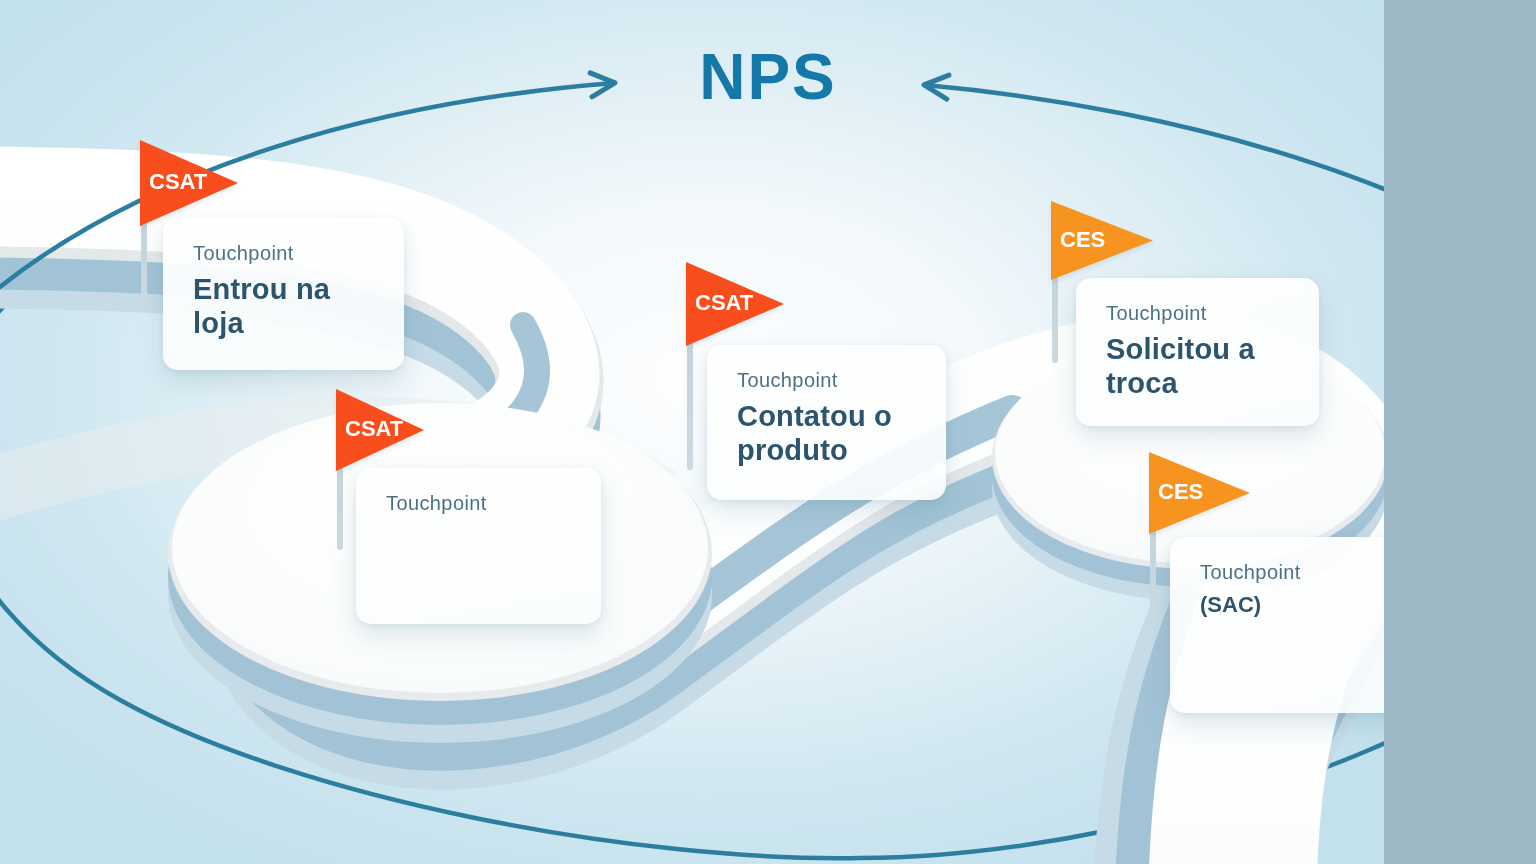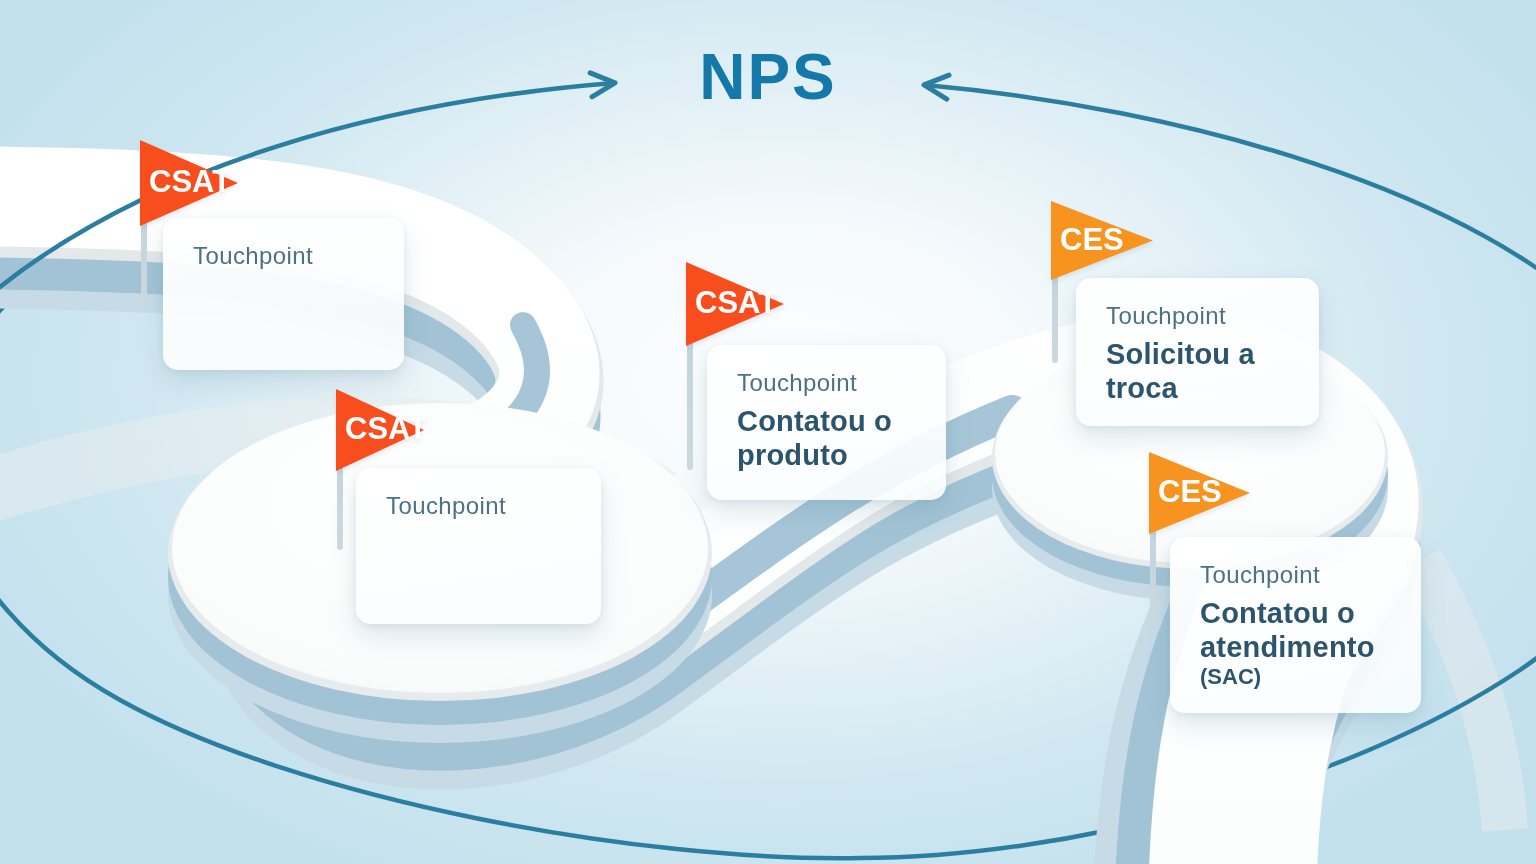--- a/index.html
+++ b/index.html
@@ -1,17 +1,17 @@
 <!DOCTYPE html>
 <html style="--nps_blue: #1478a9; --csat_color: #f84d1d; --ces_color: #f79420; --loop_line: #2c7ea1; --label_color: #4c7185; --title_color: #2c556d; --road_side: #a2c3d5; --road_side_light: #c6dbe6;"><head>
 <meta charset="utf-8">
 <style>
   html,body{margin:0;padding:0;background:#9db9c6;}
   #stage{
-    position:relative;width:1536px;height:864px;overflow:hidden;
+    position:relative;width:1384px;height:864px;overflow:hidden;
     font-family:"Liberation Sans","DejaVu Sans",sans-serif;
     background:radial-gradient(ellipse 880px 560px at 51% 44%,
       #fdfeff 0%, #f4f9fc 30%, #e2f0f6 52%, #cfe7f1 74%, #c3e1ed 100%);
   }
   #scene{position:absolute;inset:0;z-index:0;}
 
   
   .nps-title{
     position:absolute;left:668px;top:40px;width:200px;text-align:center;
     font-size:64px;font-weight:800;letter-spacing:2px;
@@ -19,21 +19,21 @@
   }
 
   
   .card{
     position:absolute;z-index:2;border-radius:15px;
     background:linear-gradient(170deg,rgba(255,255,255,.96),rgba(250,253,254,.9));
     box-shadow:0 12px 26px rgba(96,138,160,.20),0 2px 6px rgba(96,138,160,.12);
     padding:24px 26px 18px 30px;box-sizing:border-box;
   }
   .card .tp-label{
-    display:block;font-size:24px;color:var(--label_color,#4c7185);
+    display:block;font-size:20px;color:var(--label_color,#4c7185);
     letter-spacing:.4px;margin-bottom:8px;
   }
   .card .tp-title{
     display:block;font-size:29px;line-height:1.16;font-weight:bold;
     color:var(--title_color,#2c556d);letter-spacing:.2px;
   }
   .card .tp-subtitle{
     display:block;font-size:22px;font-weight:bold;
     color:var(--title_color,#2c556d);
   }
@@ -53,21 +53,21 @@
     filter:drop-shadow(0 3px 2px rgba(40,70,90,.10));
   }
   .pennant .shape{
     position:absolute;inset:0;
     clip-path:polygon(0% 0%, 100% 50%, 0% 100%);
   }
   .pennant.csat .shape{background:var(--csat_color,#f84d1d);}
   .pennant.ces  .shape{background:var(--ces_color,#f79420);}
   .pennant .flag-label{
     position:absolute;left:9px;top:50%;transform:translateY(-54%);
-    color:#fff;font-weight:bold;font-size:31px;letter-spacing:0px;
+    color:#fff;font-weight:bold;font-size:22px;letter-spacing:0px;
     font-family:"Liberation Sans","DejaVu Sans",sans-serif;
   }
   #pole-1{left:141px;top:206px;height:97px;}
   #pole-2{left:337px;top:452px;height:98px;}
   #pole-3{left:687px;top:328px;height:142px;}
   #pole-4{left:1052px;top:266px;height:97px;}
   #pole-5{left:1150px;top:516px;height:107px;}
   #pennant-1{left:140px;top:140px;width:98px;height:86px;}
   #pennant-2{left:336px;top:389px;width:88px;height:82px;}
   #pennant-3{left:686px;top:262px;width:98px;height:84px;}
@@ -158,35 +158,35 @@
       <path d="M 1290,598 C 1250,690 1235,770 1232,900" fill="none" stroke="url(#roadGrad)" stroke-width="168"></path>
     </g>
 
     <path d="M -30,312 C 140,160 400,100 614,83" fill="none" stroke="#2c7ea1" stroke-width="4.5" stroke-linecap="round" marker-end="url(#arrowHead)"></path>
   </svg>
 
   <div class="nps-title">NPS</div>
 
   <div class="card" id="card-1">
     <span class="tp-label">Touchpoint</span>
+    <span class="tp-title">Entrou na loja</span>
   </div>
   <div class="card" id="card-2">
     <span class="tp-label">Touchpoint</span>
   </div>
   <div class="card" id="card-3">
     <span class="tp-label">Touchpoint</span>
     <span class="tp-title">Contatou o produto</span>
   </div>
   <div class="card" id="card-4">
     <span class="tp-label">Touchpoint</span>
     <span class="tp-title">Solicitou a troca</span>
   </div>
   <div class="card" id="card-5">
     <span class="tp-label">Touchpoint</span>
-    <span class="tp-title">Contatou o atendimento</span>
     <span class="tp-subtitle">(SAC)</span>
   </div>
 
   <div class="pole" id="pole-1"></div>
   <div class="pennant csat" id="pennant-1">
     <div class="shape"></div>
     <span class="flag-label">CSAT</span>
   </div>
 
   <div class="pole" id="pole-2"></div>

